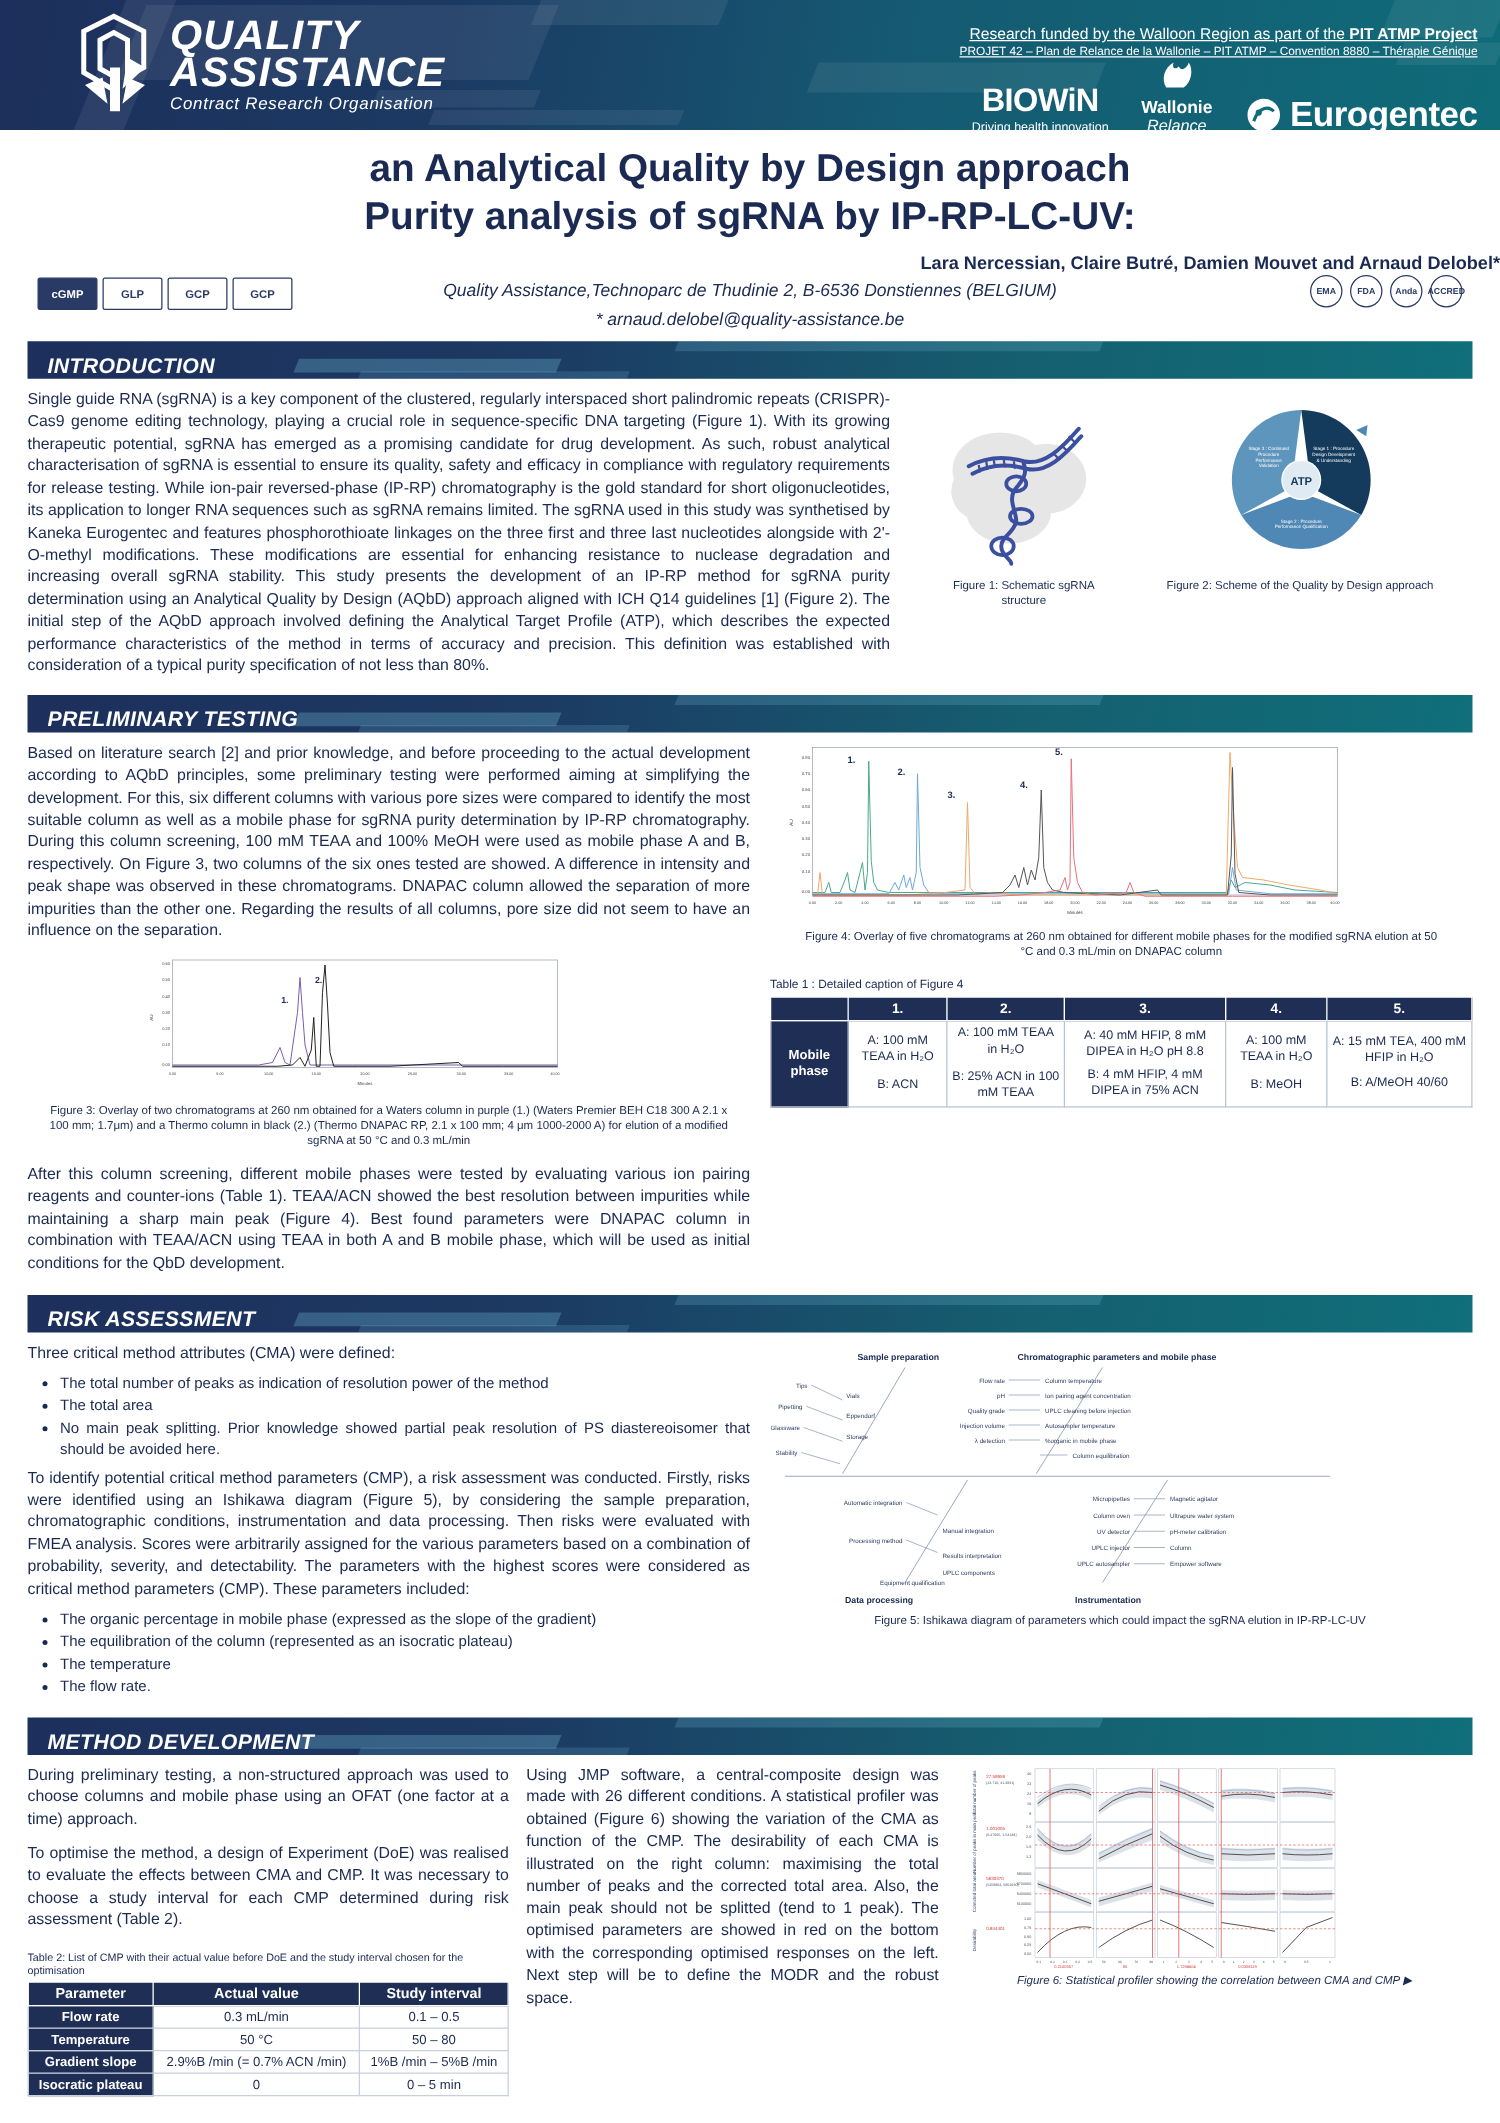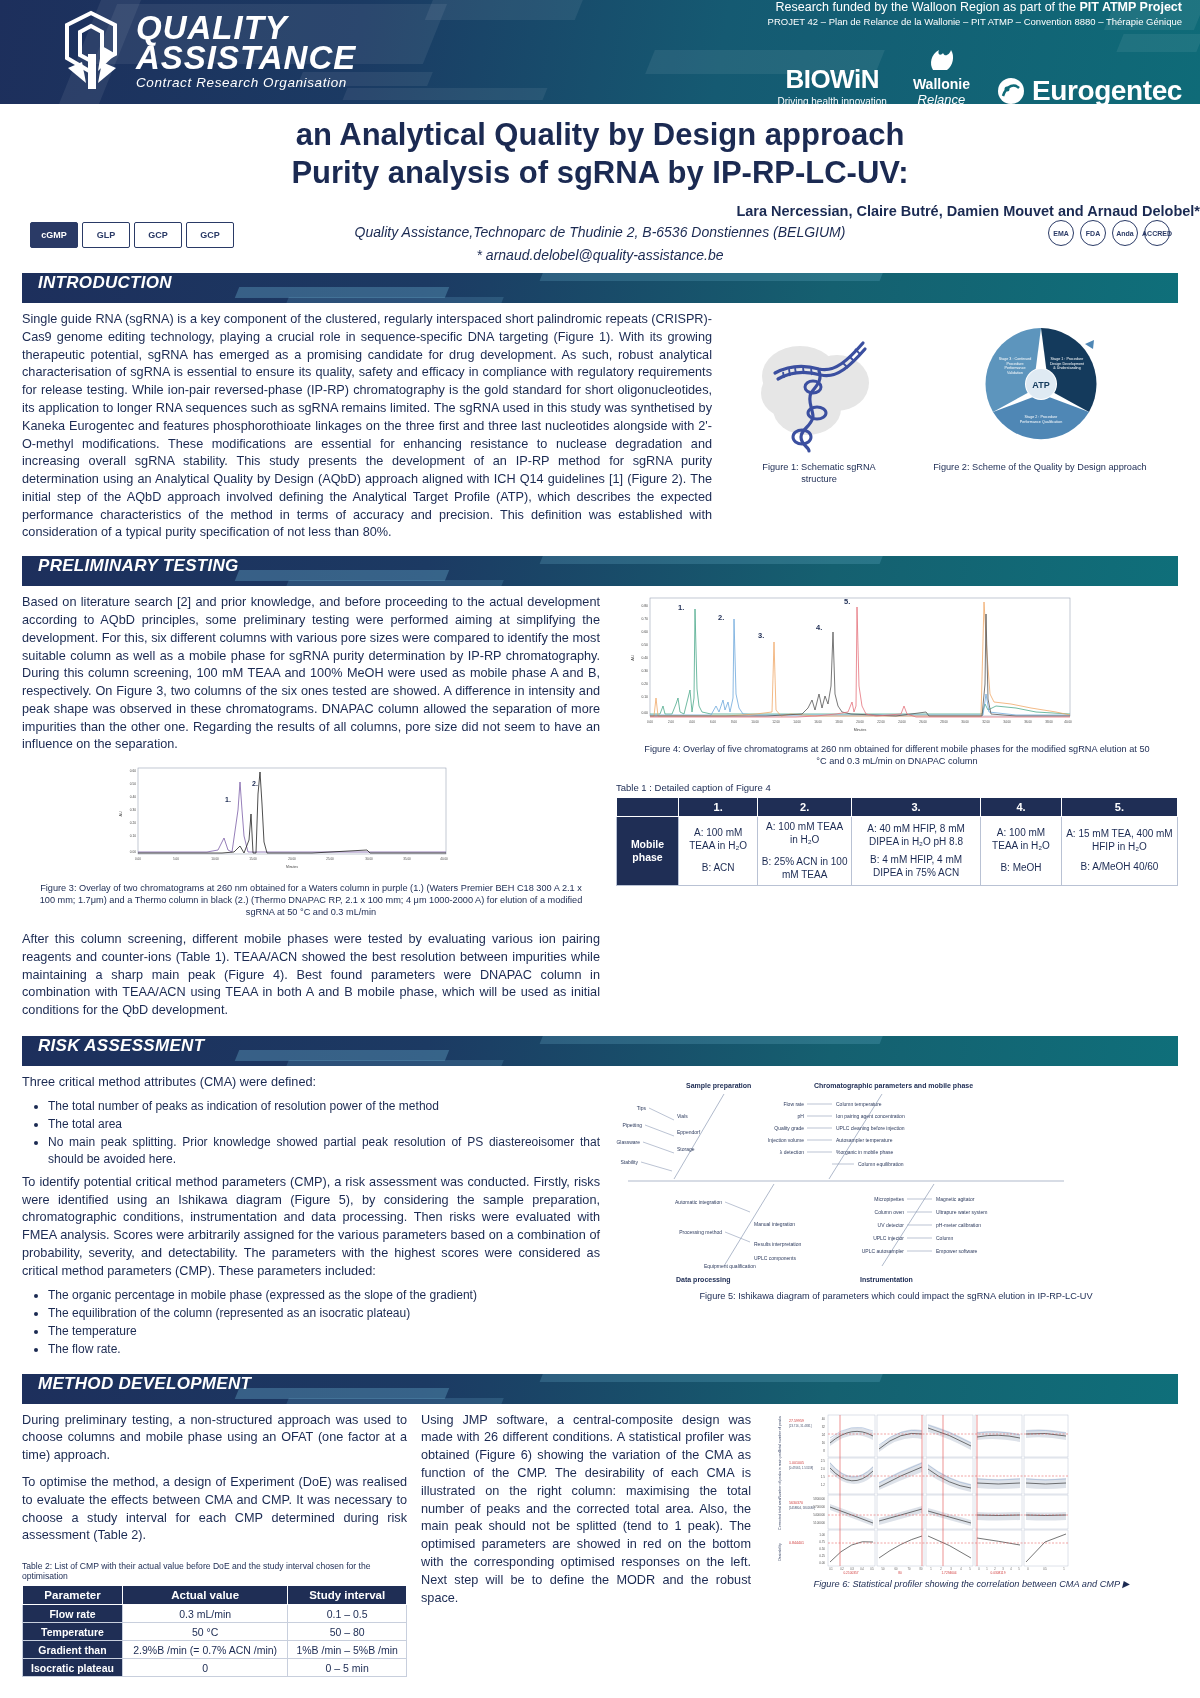--- a/index.html
+++ b/index.html
@@ -35,21 +35,21 @@
   .qa-mark { width: 66px; height: 82px; }
   .qa-text { color: #fff; line-height: 0.93; }
   .qa-text .l1, .qa-text .l2 {
     font-weight: bold; font-style: italic; letter-spacing: 1px;
   }
   .qa-text .l1 { font-size: 33px; }
   .qa-text .l2 { font-size: 33px; }
   .qa-text .l3 { font-size: 13.5px; font-style: italic; letter-spacing: 0.6px; margin-top: 3px; }
 
   .funding {
-    position: absolute; right: 18px; top: 0; text-align: right; color: #fff;
+    position: absolute; right: 18px; top: 20px; text-align: right; color: #fff; text-decoration: underline;
   }
   .funding .f1 { font-size: 12.5px; }
   .funding .f1 b { font-weight: bold; }
   .funding .f2 { font-size: 9.5px; margin-top: 2px; }
 
   .sponsors { position: absolute; right: 18px; top: 46px; display: flex; align-items: flex-end; gap: 26px; color: #fff; }
   .biowin { text-align: center; }
   .biowin .bw { font-size: 26px; font-weight: bold; letter-spacing: -0.5px; }
   .biowin .bws { font-size: 10px; margin-top: 1px; }
   .wallonie { text-align: center; }
@@ -68,21 +68,21 @@
   .badge { width: 48px; height: 26px; border: 1.5px solid #2a3a66; border-radius: 2px;
            font-size: 9px; font-weight: bold; color: #2a3a66; display:flex; align-items:center; justify-content:center;}
   .cbadge { width: 26px; height: 26px; border-radius: 50%; border: 1.5px solid #2a3a66; color:#2a3a66;
             font-size: 7px; display:flex;align-items:center;justify-content:center; font-weight:bold;}
   .badge.dark { background: #2a3a66; color: #fff; }
 
   
   .sect {
     margin: 0 22px; height: 30px; position: relative; overflow: hidden;
     background: linear-gradient(100deg, #1d2f5c 0%, #1c3a63 35%, #156070 70%, #0f6f7a 100%);
-    display: flex; align-items: flex-start;
+    display: flex; align-items: flex-end;
   }
   .sect .lbl {
     position: relative; z-index: 3; color: #fff; font-size: 17px; font-weight: bold;
     font-style: italic; padding-left: 16px; letter-spacing: 0.3px;
   }
   .sect .sh { position: absolute; transform: skewX(-22deg); }
   .s1 { left: 520px; top: -4px; width: 340px; height: 12px; background: rgba(120,190,220,0.22); }
   .s2 { left: 215px; top: 14px; width: 210px; height: 11px; background: rgba(120,195,225,0.30); }
   .s3 { left: 265px; top: 24px; width: 215px; height: 9px; background: rgba(120,195,225,0.18); }
 
@@ -544,21 +544,21 @@
           <td class="k">Flow rate</td>
           <td>0.3 mL/min</td>
           <td>0.1 – 0.5</td>
         </tr>
         <tr>
           <td class="k">Temperature</td>
           <td>50 °C</td>
           <td>50 – 80</td>
         </tr>
         <tr>
-          <td class="k">Gradient than</td>
+          <td class="k">Gradient slope</td>
           <td>2.9%B /min  (= 0.7% ACN /min)</td>
           <td>1%B /min – 5%B /min</td>
         </tr>
         <tr>
           <td class="k">Isocratic plateau</td>
           <td>0</td>
           <td>0 – 5 min</td>
         </tr>
       </tbody>
         </table>

